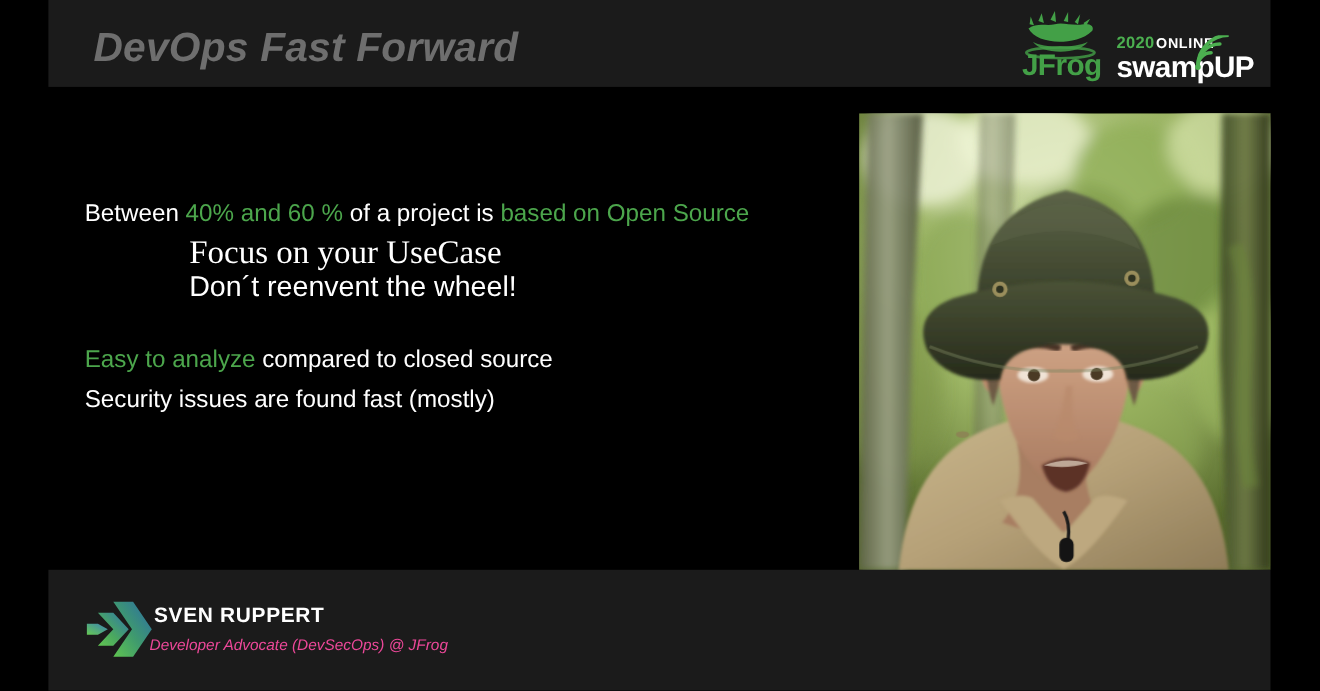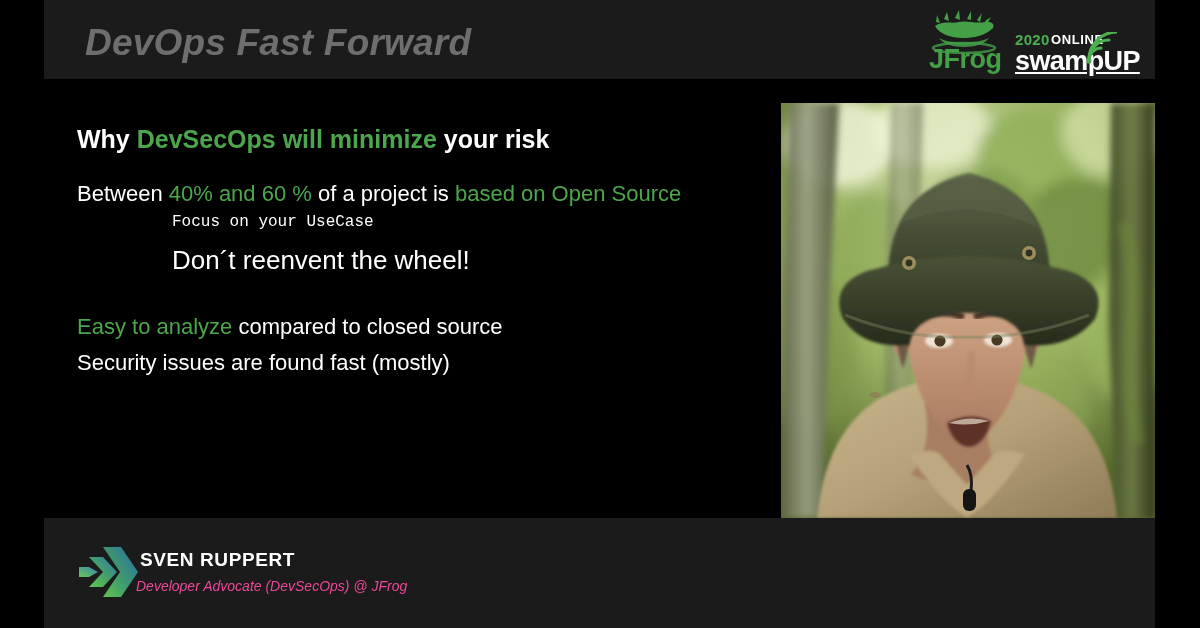--- a/index.html
+++ b/index.html
@@ -17,34 +17,34 @@
   
   .logo{position:absolute;right:34px;top:10px;width:192px;height:70px;}
   .splash{position:absolute;left:0;top:0;width:72px;height:44px;}
   .jfrog-word{position:absolute;left:0;top:36px;font-size:27px;font-weight:700;color:#43a047;
     letter-spacing:-.5px;font-family:"Liberation Sans",sans-serif;line-height:1;text-align:center;}
   .year{position:absolute;left:86px;top:22px;font-size:15px;font-weight:700;color:#4caf50;
     letter-spacing:.3px;font-family:"Liberation Sans",sans-serif;line-height:1;}
   .online{position:absolute;left:122px;top:23px;font-size:13px;font-weight:700;color:#fff;
     letter-spacing:.6px;font-family:"Liberation Sans",sans-serif;line-height:1;}
   .swampup-word{position:absolute;left:86px;top:38px;font-size:27px;font-weight:700;color:#fff;
-    letter-spacing:-.6px;font-family:"Liberation Sans",sans-serif;line-height:1;text-decoration:underline;}
+    letter-spacing:-.6px;font-family:"Liberation Sans",sans-serif;line-height:1;}
   .wifi{position:absolute;left:154px;top:22px;width:34px;height:34px;}
 
   
   .content{position:absolute;left:0;top:103px;width:1111px;height:415px;background:#000;}
   .heading{position:absolute;left:33px;top:22px;font-size:25px;font-weight:700;color:#fff;
     white-space:nowrap;font-family:"Liberation Sans",sans-serif;}
   .heading .g{color:#4ca64c;}
 
   .p1{position:absolute;left:33px;top:78px;font-size:22px;color:#fff;white-space:nowrap;
     font-family:"Liberation Sans",sans-serif;text-align:right;}
   .p1 .g{color:#4ca64c;}
-  .sub1{position:absolute;left:128px;top:110px;font-size:16px;color:#fff;white-space:nowrap;
-    font-family:Liberation Mono, monospace;}
+  .sub1{position:absolute;left:128px;top:110px;font-size:30px;color:#fff;white-space:nowrap;
+    font-family:Liberation Serif, serif;}
   .sub2{position:absolute;left:128px;top:142px;font-size:26px;color:#fff;white-space:nowrap;
     font-family:"Liberation Sans",sans-serif;}
   .p2{position:absolute;left:33px;top:211px;font-size:22px;color:#fff;white-space:nowrap;
     font-family:"Liberation Sans",sans-serif;}
   .p2 .g{color:#4ca64c;}
   .p3{position:absolute;left:33px;top:247px;font-size:22px;color:#fff;white-space:nowrap;
     font-family:"Liberation Sans",sans-serif;}
 
   
   .video{position:absolute;left:737px;top:103px;width:374px;height:415px;overflow:hidden;
@@ -94,23 +94,20 @@
             <path d="M6 28 A20 20 0 0 1 26 8"></path>
             <path d="M6 28 A28 28 0 0 1 34 0"></path>
           </g>
           <circle cx="6" cy="29" r="2.6" fill="#4caf50"></circle>
         </svg>
       </div>
     </div>
 
     <div class="content">
 
-      <div class="heading">
-        <span>Why </span><span class="g">DevSecOps will minimize</span><span> your risk</span>
-      </div>
 
       <div class="p1">
         <span>Between </span><span class="g">40% and 60 %</span><span> of a project is </span><span class="g">based on Open Source</span>
       </div>
 
       <div class="sub1">Focus on your UseCase</div>
       <div class="sub2">Don´t reenvent the wheel!</div>
 
       <div class="p2">
         <span class="g">Easy to analyze</span><span> compared to closed source</span>

